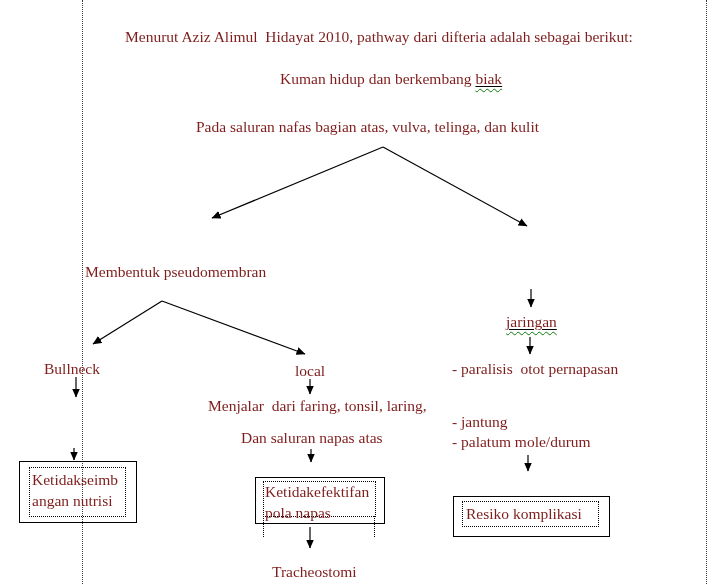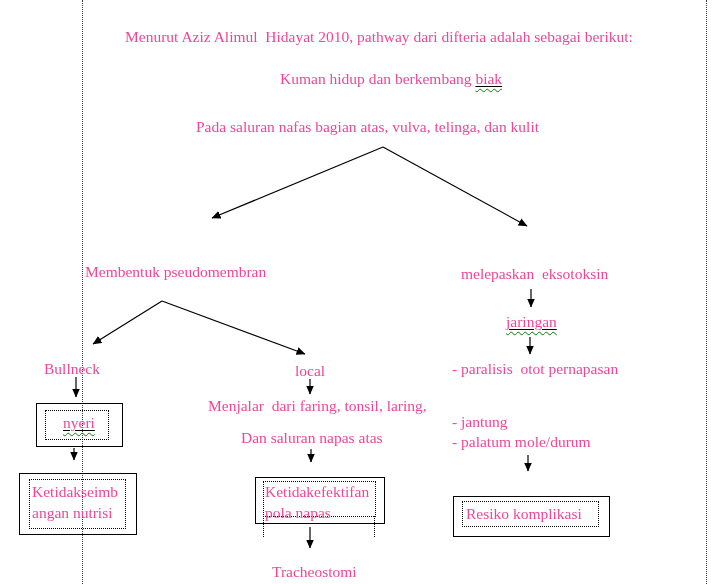--- a/index.html
+++ b/index.html
@@ -1,18 +1,18 @@
 <!DOCTYPE html>
 <html><head>
 <meta charset="utf-8">
 <style>
   html,body{margin:0;padding:0;background:#fff;}
   .page{
     position:relative;width:717px;height:584px;background:#ffffff;
-    font-family:"Liberation Serif", serif;color:#ec4899;overflow:hidden;
+    font-family:"Liberation Serif", serif;color:#7f1d1d;overflow:hidden;
   }
   .t{position:absolute;white-space:pre;font-size:15.5px;line-height:1.25;}
   .boundary{position:absolute;top:0;bottom:0;width:0;border-left:1px dotted #3a3a3a;}
   .overlay{position:absolute;left:0;top:0;pointer-events:none;}
   .box-outer{position:absolute;border:1px solid #000;background:transparent;}
   .box-inner{position:absolute;border:1px dotted #000;}
   .dotline-v{position:absolute;width:0;border-left:1px dotted #000;}
   .squiggle{text-decoration:underline wavy #0a7a0a;text-decoration-thickness:1px;text-underline-offset:4px;}
   .solidline{text-decoration:underline solid #000;text-decoration-thickness:1px;text-underline-offset:2px;}
 </style>
@@ -44,42 +44,36 @@
     <line x1="528" y1="455" x2="528" y2="471" stroke="#000" stroke-width="1.2" marker-end="url(#ah)"></line>
   </svg>
 
   <div class="t" style="left:125px;top:27px;">Menurut Aziz Alimul  Hidayat 2010, pathway dari difteria adalah sebagai berikut:</div>
 
   <div class="t" style="left:196px;top:117px;">Pada saluran nafas bagian atas, vulva, telinga, dan kulit</div>
 
   <div class="t" style="left:280px;top:69px;"><span>Kuman hidup dan berkembang </span><span class="squiggle"><span class="solidline">biak</span></span></div>
 
   <div class="t" style="left:85px;top:262px;">Membentuk pseudomembran</div>
-  <div class="t" style="left:461px;top:264px;">melepaskan  eksotoksin</div>
 
   <div class="t" style="left:506px;top:312px;"><span class="squiggle"><span class="solidline">jaringan</span></span></div>
   <div class="t" style="left:452px;top:359px;">- paralisis  otot pernapasan</div>
   <div class="t" style="left:452px;top:396px;margin-top:16px;">- jantung</div>
   <div class="t" style="left:452px;top:432px;">- palatum mole/durum</div>
 
   <div class="box-outer" style="left:453px;top:496px;width:155px;height:39px;text-align:right;">
     <div class="box-inner" style="left:8px;top:4px;width:135px;height:24px;">
       <div class="t" style="left:3px;top:2px;">Resiko komplikasi</div>
     </div>
   </div>
 
   <div class="t" style="left:44px;top:359px;">Bullneck</div>
 
-  <div class="box-outer" style="left:36px;top:403px;width:85px;height:42px;">
-    <div class="box-inner" style="left:8px;top:6px;width:62px;height:28px;">
-      <div class="t" style="left:17px;top:2px;"><span class="squiggle"><span class="solidline">nyeri</span></span></div>
-    </div>
-  </div>
 
-  <div class="box-outer" style="left:19px;top:473px;width:116px;height:60px;">
+  <div class="box-outer" style="left:19px;top:461px;width:116px;height:60px;">
     <div class="box-inner" style="left:9px;top:5px;width:95px;height:48px;">
       <div class="t" style="left:2px;top:1px;line-height:21px;"><span>Ketidakseimb</span><br><span>angan nutrisi</span></div>
     </div>
   </div>
 
   <div class="t" style="left:295px;top:361px;">local</div>
   <div class="t" style="left:208px;top:396px;">Menjalar  dari faring, tonsil, laring,</div>
   <div class="t" style="left:241px;top:428px;">Dan saluran napas atas</div>
 
   <div class="box-outer" style="left:255px;top:477px;width:128px;height:45px;"></div>

